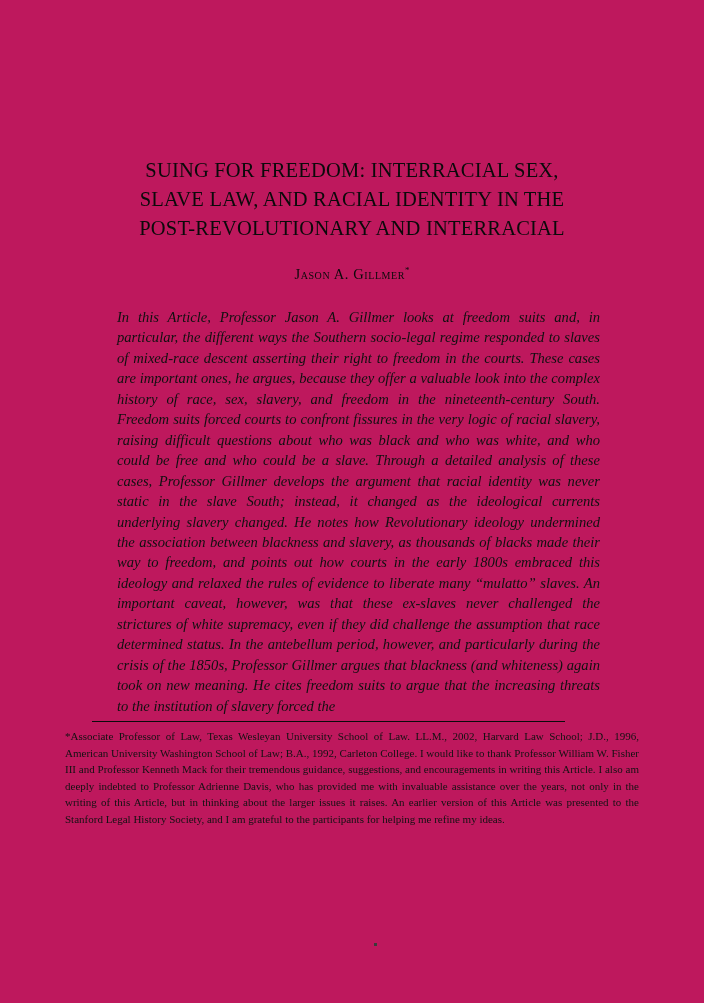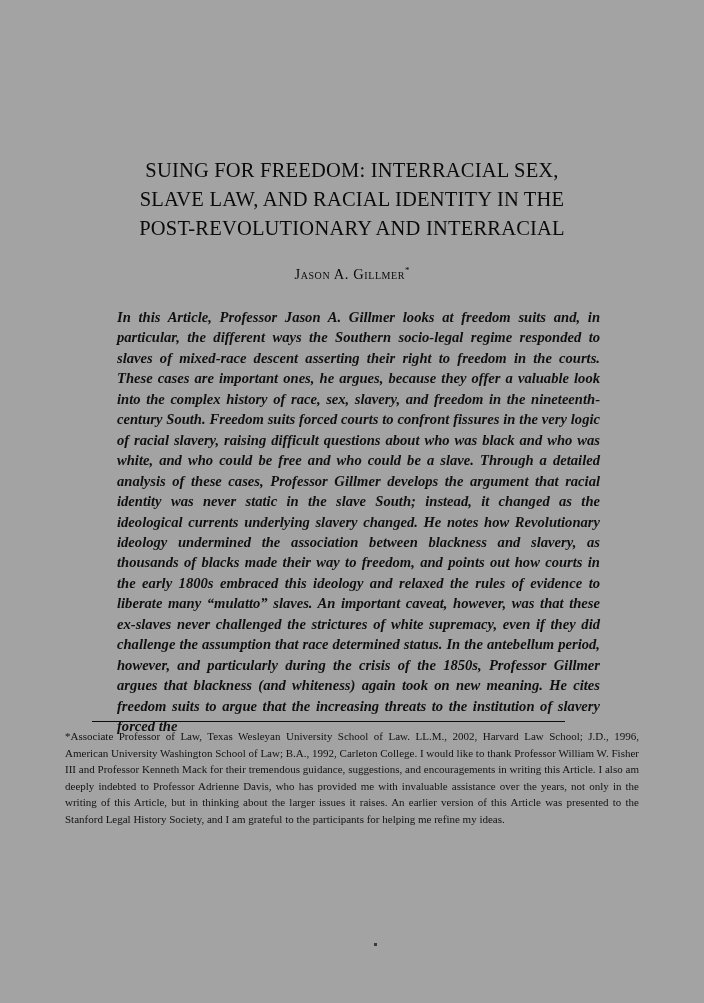--- a/index.html
+++ b/index.html
@@ -15,21 +15,21 @@
     position: relative;
     overflow: hidden;
   }
 
   .page {
     position: absolute;
     left: 0;
     top: 0;
     width: 704px;
     height: 1003px;
-    background: #a3a3a3;
+    background: #be185d;
   }
 
   
   .title-block {
     position: absolute;
     left: 76px;
     top: 156px;
     width: 552px;
     text-align: center;
     font-size: 20.5px;
@@ -67,21 +67,20 @@
     left: 117px;
     top: 307px;
     width: 483px;
     font-style: italic;
     font-size: 14.6px;
     line-height: 20.45px;
     text-align: justify;
     text-justify: inter-word;
     color: #101010;
     hyphens: none;
-    font-weight: bold;
   }
 
   
   .fn-rule {
     position: absolute;
     left: 92px;
     top: 721px;
     width: 473px;
     height: 0;
     border-top: 1.4px solid #0b0b0b;

